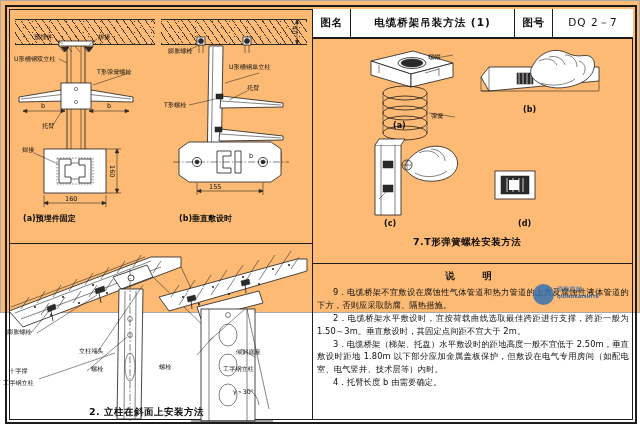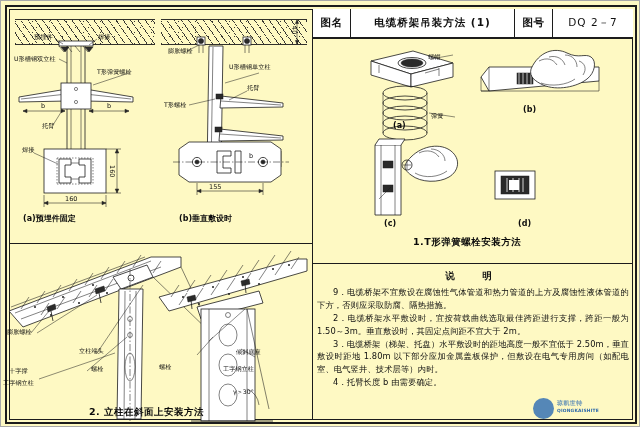--- a/index.html
+++ b/index.html
@@ -4,22 +4,22 @@
 <style>
   * { box-sizing: border-box; margin: 0; padding: 0; }
   html, body {
     width: 640px; height: 427px;
     background: #ffffff;
     font-family: "DejaVu Sans", "Liberation Sans", sans-serif;
     overflow: hidden;
   }
   #sheet {
     position: relative;
-    width: 640px; height: 427px;
-    background: #fef9c3;
+    width: 640px; height: 313px;
+    background: #fdba74;
     border: 1px solid #a9a9a9;
   }
   
   .frame-outer {
     position: absolute; left: 4px; top: 4px;
     width: 632px; height: 419px;
     border: 2px solid #1c1c1c;
   }
   .frame-inner {
     position: absolute; left: 8px; top: 8px;
@@ -467,21 +467,21 @@
       <rect x="14" y="9" width="10" height="10" fill="#fff"></rect>
     </g>
   </svg>
 
   <span class="lbl" style="left:427px; top:53px;">螺帽</span>
   <span class="lbl" style="left:430px; top:112px;">弹簧</span>
   <span class="cap" style="left:392px; top:120px;">(a)</span>
   <span class="cap" style="left:522px; top:104px;">(b)</span>
   <span class="cap" style="left:383px; top:218px;">(c)</span>
   <span class="cap" style="left:517px; top:218px;">(d)</span>
-  <span class="sect-title" style="left:412px; top:235px;">1.T形弹簧螺栓安装方法</span>
+  <span class="sect-title" style="left:412px; top:235px;">7.T形弹簧螺栓安装方法</span>
 
   <div class="divline"></div>
 
   <div id="notes">
     <div class="nt-head">说　明</div>
     <div class="nt-item">9．电缆桥架不宜敷设在腐蚀性气体管道和热力管道的上方及腐蚀性液体管道的下方，否则应采取防腐、隔热措施。</div>
     <div class="nt-item">2．电缆桥架水平敷设时，宜按荷载曲线选取最佳跨距进行支撑，跨距一般为 1.50～3m。垂直敷设时，其固定点间距不宜大于 2m。</div>
     <div class="nt-item">3．电缆桥架（梯架、托盘）水平敷设时的距地高度一般不宜低于 2.50m，垂直敷设时距地 1.80m 以下部分应加金属盖板保护，但敷设在电气专用房间（如配电室、电气竖井、技术层等）内时。</div>
     <div class="nt-item">4．托臂长度 b 由需要确定。</div>
   </div>

